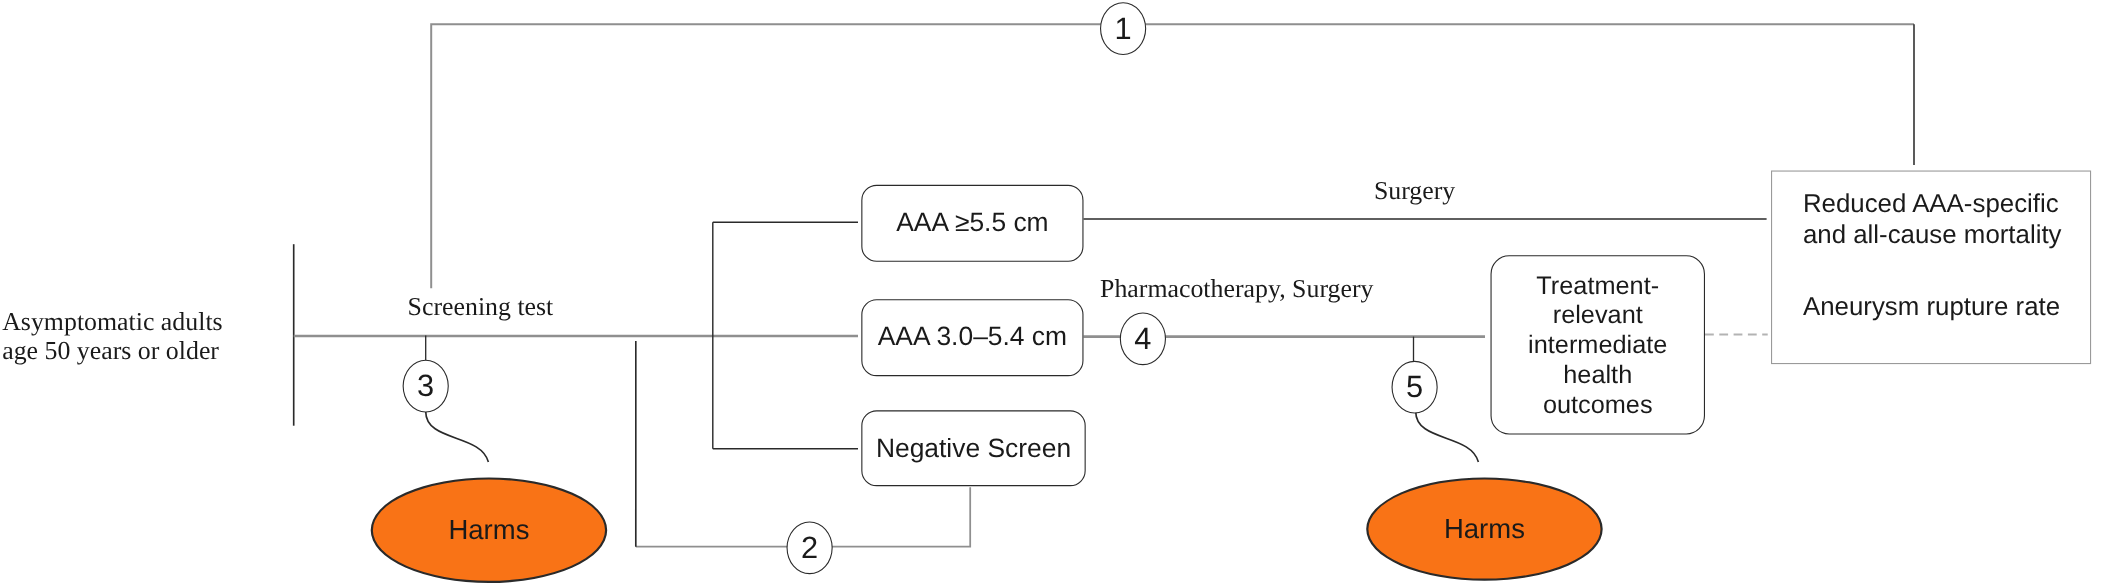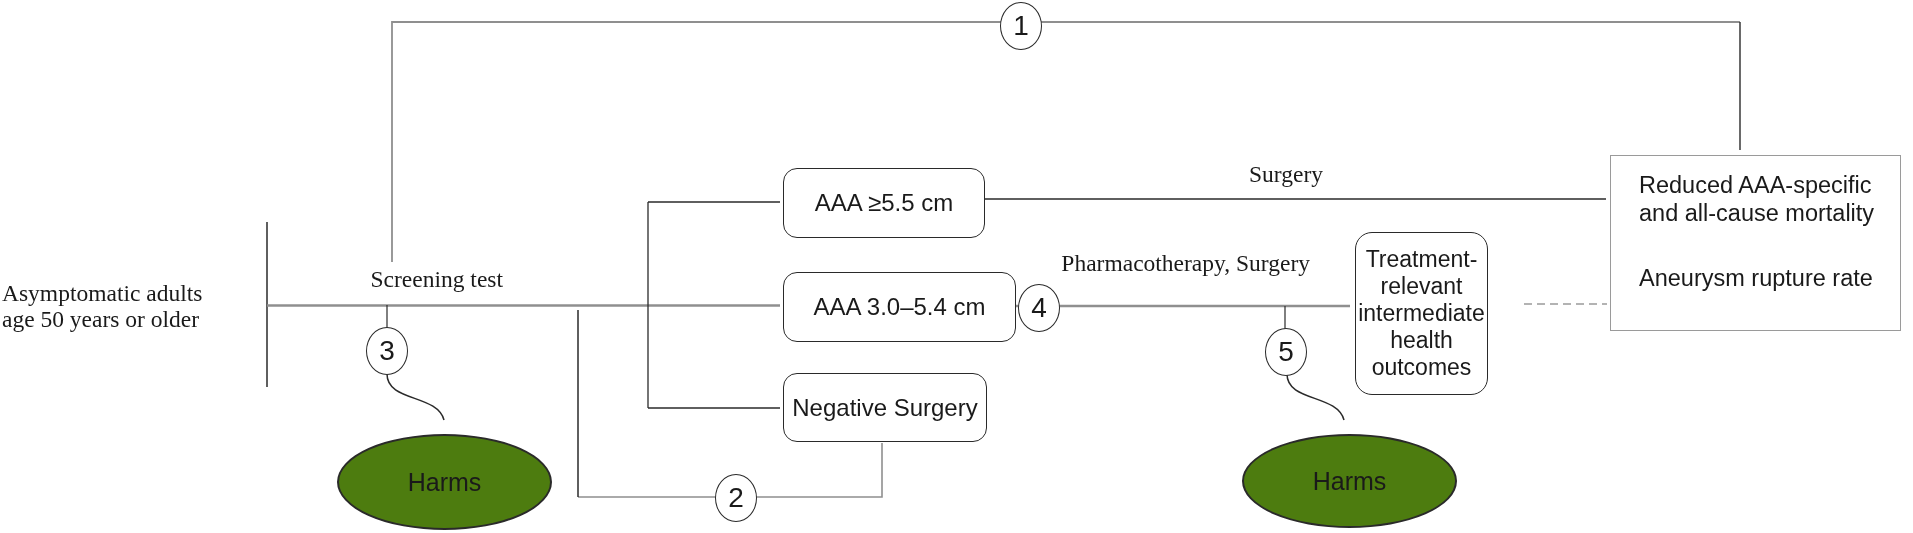--- a/index.html
+++ b/index.html
@@ -21,32 +21,32 @@
   svg.wires line, svg.wires polyline, svg.wires path{fill:none;}
   .gray{stroke:var(--line-gray);}
   .dark{stroke:var(--line-dark);}
   .dash{stroke:var(--dash-gray);}
   .arrfill{fill:var(--line-dark);}
 
   .label{position:absolute;font-size:23.5px;line-height:26px;white-space:pre-line;font-family:Liberation Serif, serif;}
   .population{left:2px;top:280px;width:260px;text-align:left;}
   .screening{left:323px;top:266px;width:180px;text-align:right;}
   .surgeryL{left:1211px;top:161px;width:150px;text-align:center;}
-  .pharmaL{left:1000px;top:250px;width:310px;text-align:right;}
+  .pharmaL{left:1000px;top:250px;width:310px;text-align:left;}
 
   .rbox{
     position:absolute;background:#fff;border:1.4px solid var(--box-border-dark);
     border-radius:14px;display:flex;align-items:center;justify-content:center;
     font-size:24px;text-align:center;box-sizing:border-box;
   }
   .b-large{left:783px;top:168px;width:202px;height:70px;}
-  .b-medium{left:783px;top:272px;width:233px;height:70px;}
+  .b-medium{left:783px;top:272px;width:202px;height:70px;}
   .b-negative{left:783px;top:373px;width:204px;height:69px;}
   .b-intermediate{
-    left:1355px;top:232px;width:133px;height:163px;border-radius:17px;
+    left:1355px;top:232px;width:195px;height:163px;border-radius:17px;
     font-size:23px;line-height:27px;white-space:pre-line;
   }
   .outbox{
     position:absolute;left:1610px;top:155px;width:291px;height:176px;
     background:#fff;border:1.5px solid var(--box-border-gray);box-sizing:border-box;
     padding:15px 8px 0 28px;font-size:23.5px;line-height:28px;
   }
   .outbox .block2{margin-top:37px;}
   .outbox div{white-space:pre-line;}
 
@@ -55,21 +55,21 @@
     border:1.3px solid var(--line-dark);border-radius:50%;
     display:flex;align-items:center;justify-content:center;font-size:28px;
   }
   .kq1{left:1000px;top:2px;}
   .kq2{left:715px;top:474px;}
   .kq3{left:366px;top:327px;}
   .kq4{left:1018px;top:284px;}
   .kq5{left:1265px;top:328px;}
 
   .oval{
-    position:absolute;background:#4d7c0f;border:2.2px solid var(--line-dark);
+    position:absolute;background:#f97316;border:2.2px solid var(--line-dark);
     border-radius:50%;display:flex;align-items:center;justify-content:center;
     font-size:25px;box-sizing:border-box;
   }
   .oval-left{left:337px;top:434px;width:215px;height:96px;}
   .oval-right{left:1242px;top:434px;width:215px;height:94px;}
 </style>
 </head>
 <body>
 
 <div class="canvas">
@@ -113,21 +113,21 @@
   <div class="label surgeryL">Surgery</div>
   <div class="label pharmaL">Pharmacotherapy, Surgery</div>
 
   <div class="rbox b-large">
     <span>AAA ≥5.5 cm</span>
   </div>
   <div class="rbox b-medium">
     <span>AAA 3.0–5.4 cm</span>
   </div>
   <div class="rbox b-negative">
-    <span>Negative Surgery</span>
+    <span>Negative Screen</span>
   </div>
 
   <div class="rbox b-intermediate">
     <span>Treatment-
 relevant
 intermediate
 health
 outcomes</span>
   </div>
 

